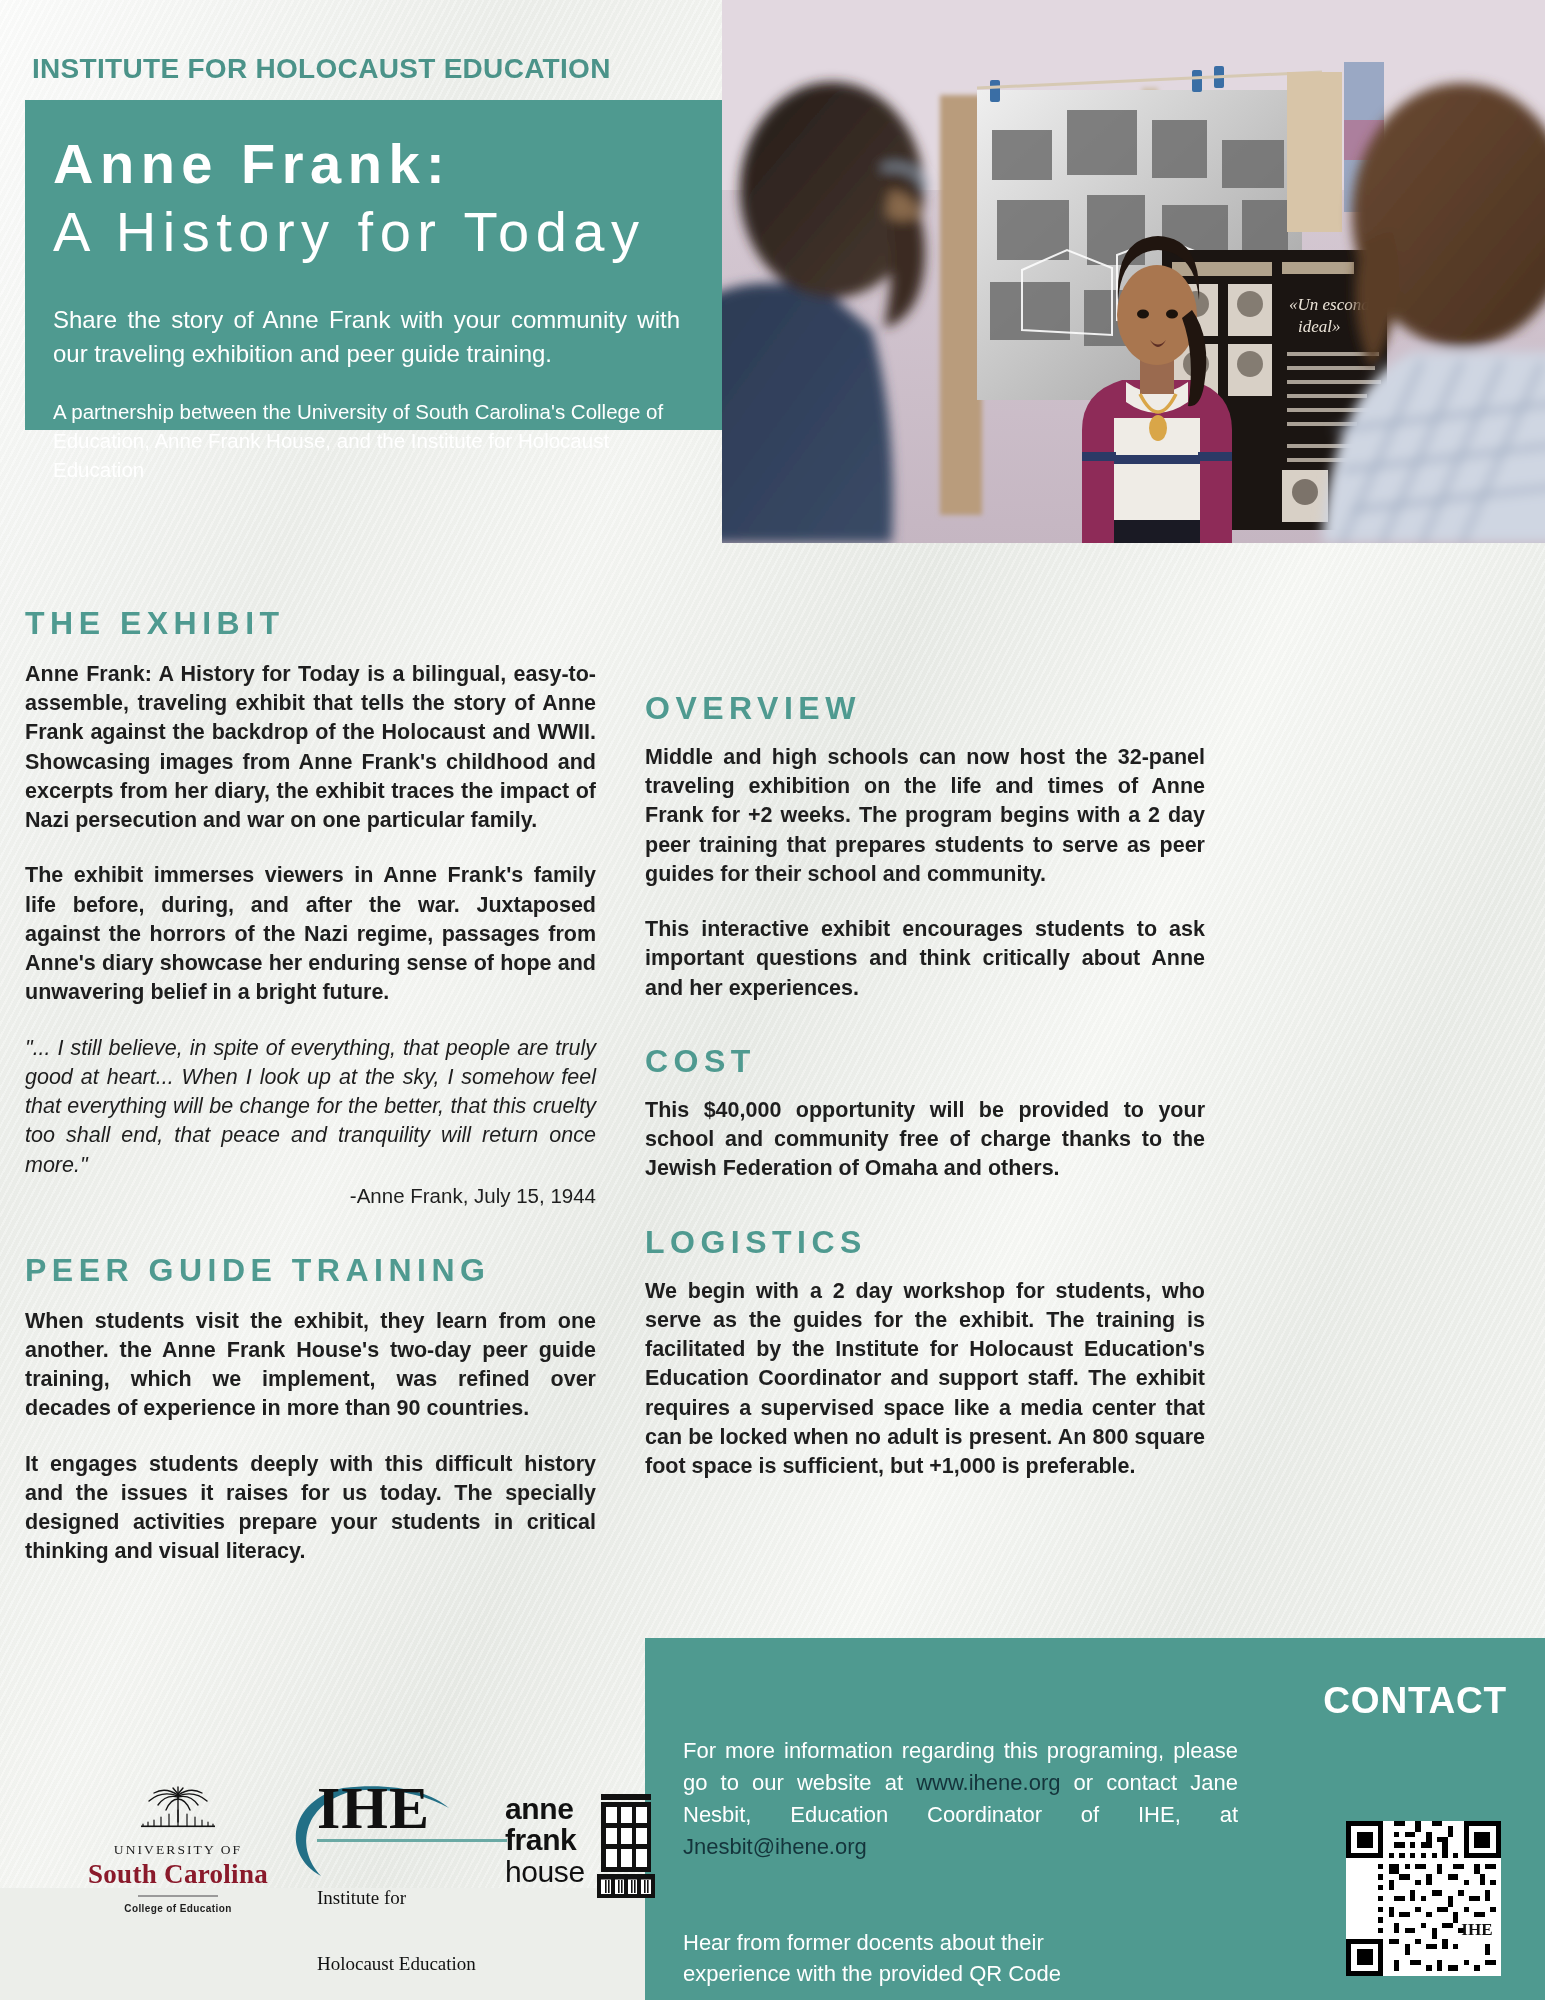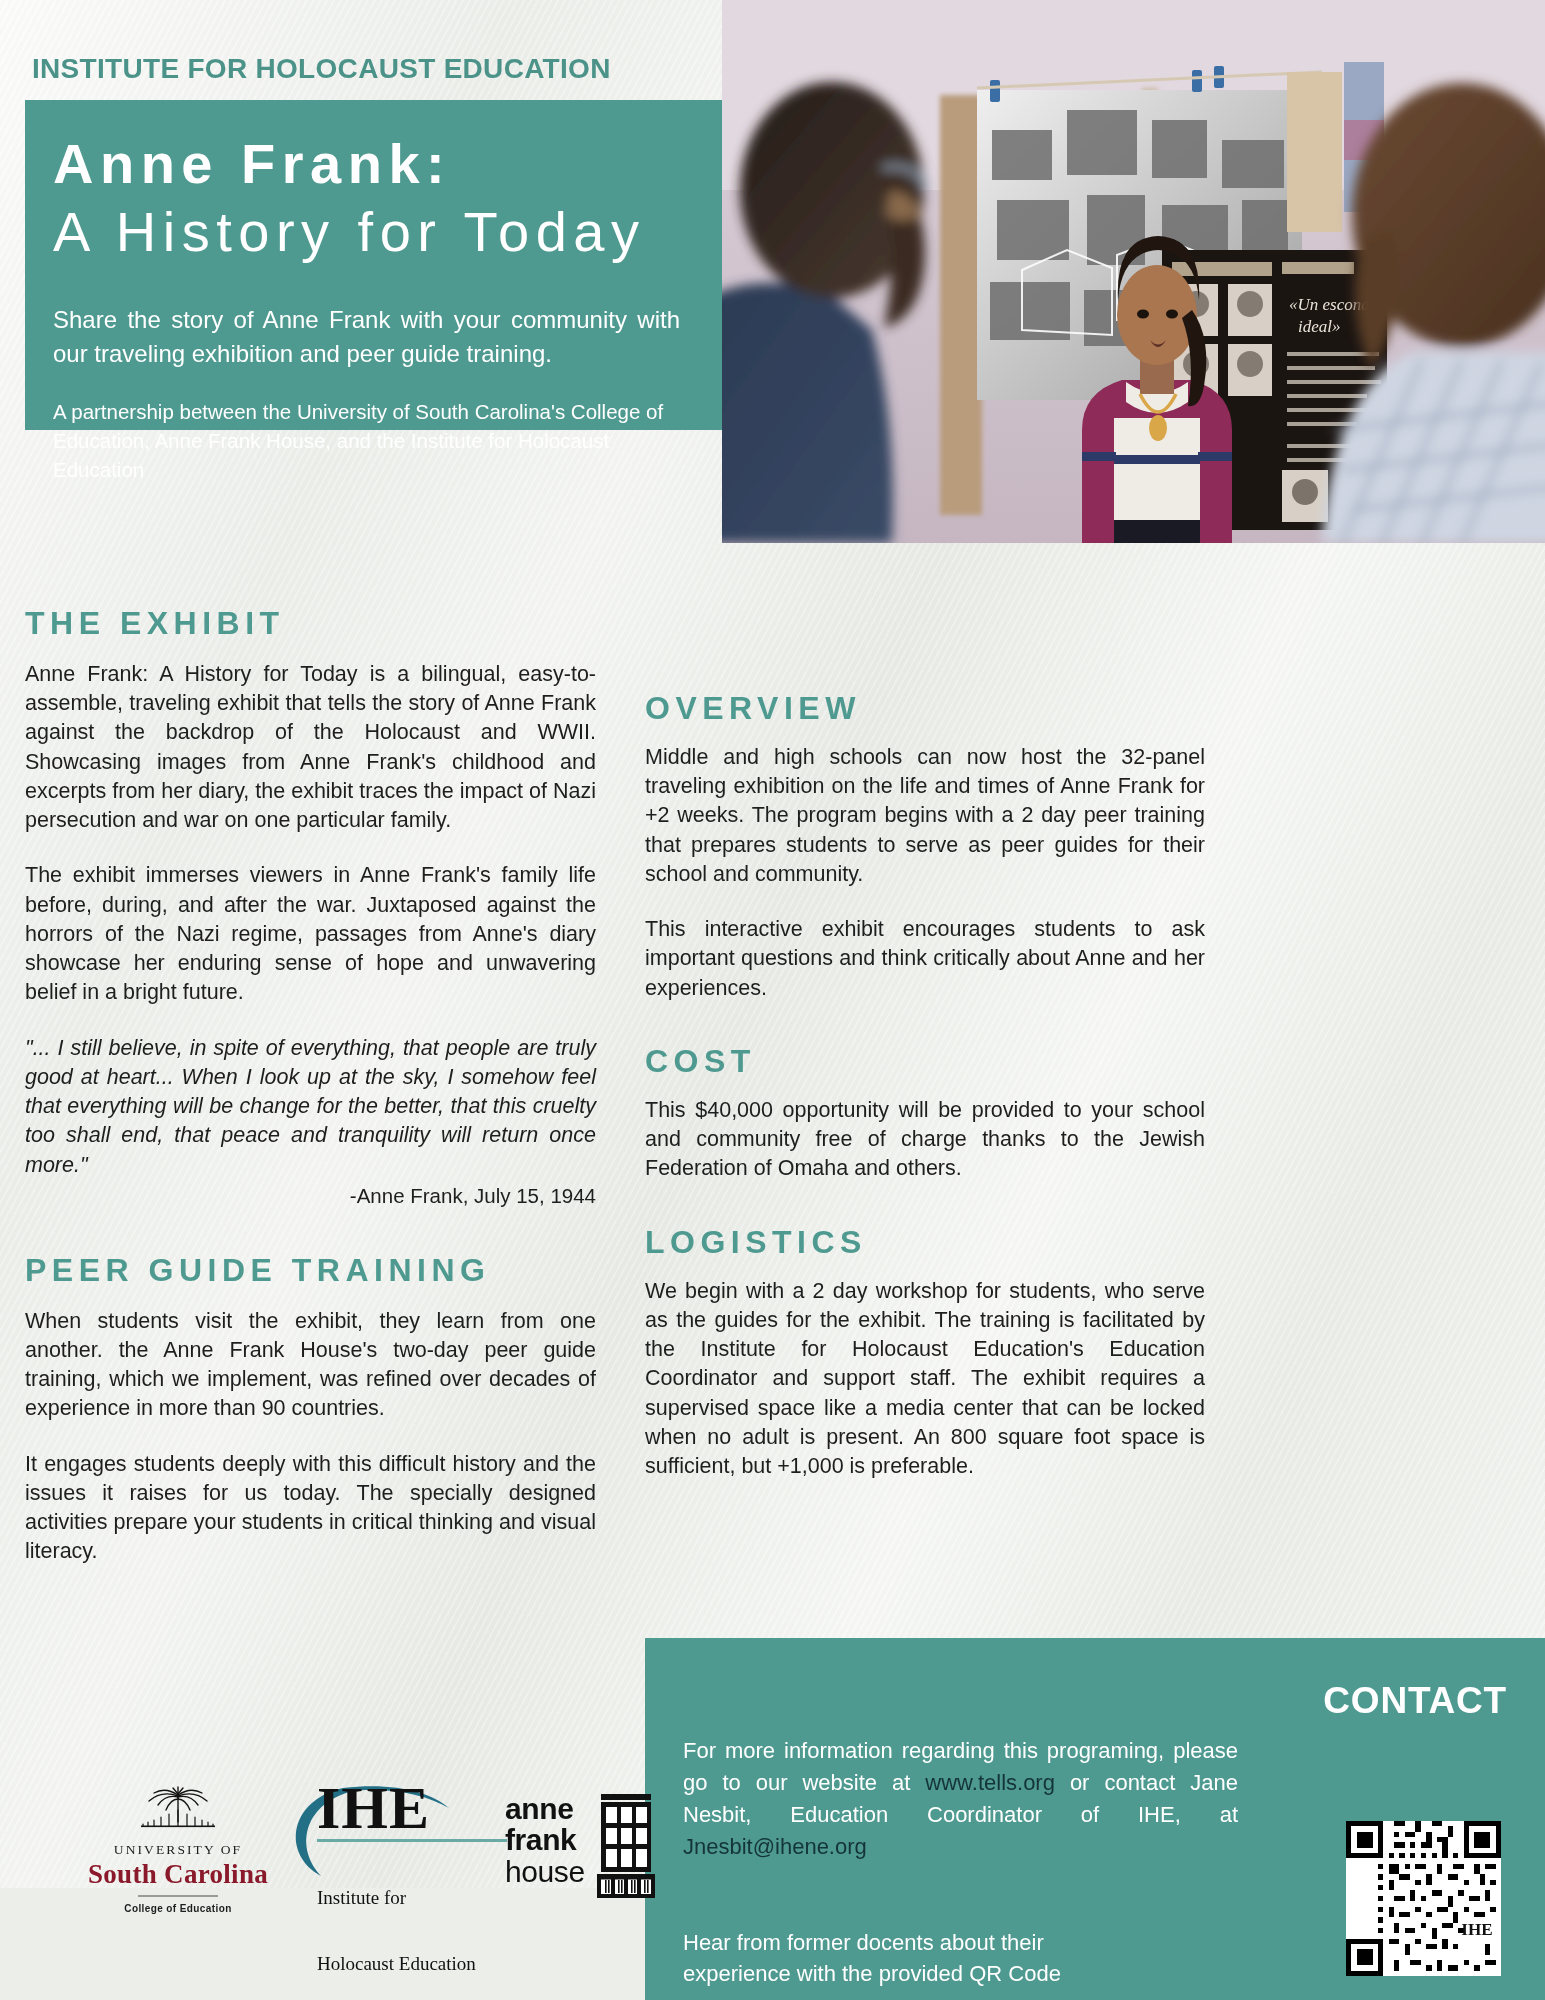--- a/index.html
+++ b/index.html
@@ -79,21 +79,21 @@
     font-size:32px;
     font-weight:bold;
     letter-spacing:5.5px;
   }
   
   .body-t {
     color:#1e1e1e;
     font-size:21.5px;
     line-height:1.36;
     text-align:justify;
-    font-weight:400;
+    font-weight:700;
   }
   .quote {
     color:#1e1e1e;
     font-size:21.5px;
     line-height:1.36;
     text-align:justify;
     font-style:italic;
     font-weight:300;
   }
   .attrib {
@@ -360,21 +360,21 @@
 
     <div class="sec-h later">COST</div>
     <div class="body-t">This $40,000 opportunity will be provided to your school and community free of charge thanks to the Jewish Federation of Omaha and others.</div>
 
     <div class="sec-h later">LOGISTICS</div>
     <div class="body-t">We begin with a 2 day workshop for students, who serve as the guides for the exhibit. The training is facilitated by the Institute for Holocaust Education's Education Coordinator and support staff. The exhibit requires a supervised space like a media center that can be locked when no adult is present. An 800 square foot space is sufficient, but +1,000 is preferable.</div>
   </div>
 
   <div class="contact">
     <div class="contact-h">CONTACT</div>
-    <div class="contact-t"><span>For more information regarding this programing, please go to our website at </span><span class="dark">www.tells.org</span><span> or contact Jane Nesbit, Education Coordinator of IHE, at </span><span class="dark">Jnesbit@ihene.org</span></div>
+    <div class="contact-t"><span>For more information regarding this programing, please go to our website at </span><span class="dark">www.ihene.org</span><span> or contact Jane Nesbit, Education Coordinator of IHE, at </span><span class="dark">Jnesbit@ihene.org</span></div>
     <div class="contact-t2">Hear from former docents about their experience with the provided QR Code</div>
 
     <div class="qr">
       <svg viewBox="0 0 29 29" shape-rendering="crispEdges" xmlns="http://www.w3.org/2000/svg">
         <rect width="29" height="29" fill="#ffffff"></rect>
         <g fill="#000000">
 
           <rect x="0" y="0" width="7" height="1"></rect>
             <rect x="0" y="6" width="7" height="1"></rect>
           <rect x="0" y="0" width="1" height="7"></rect>

